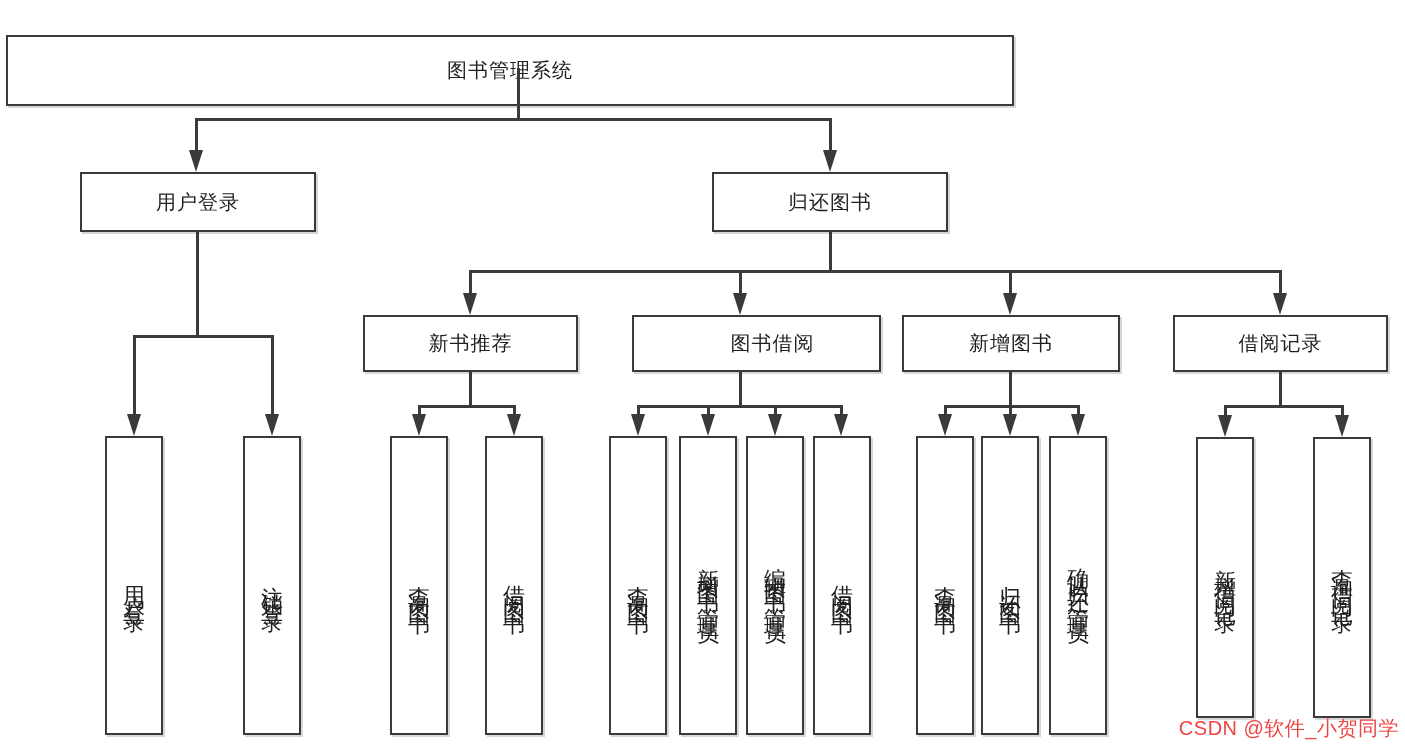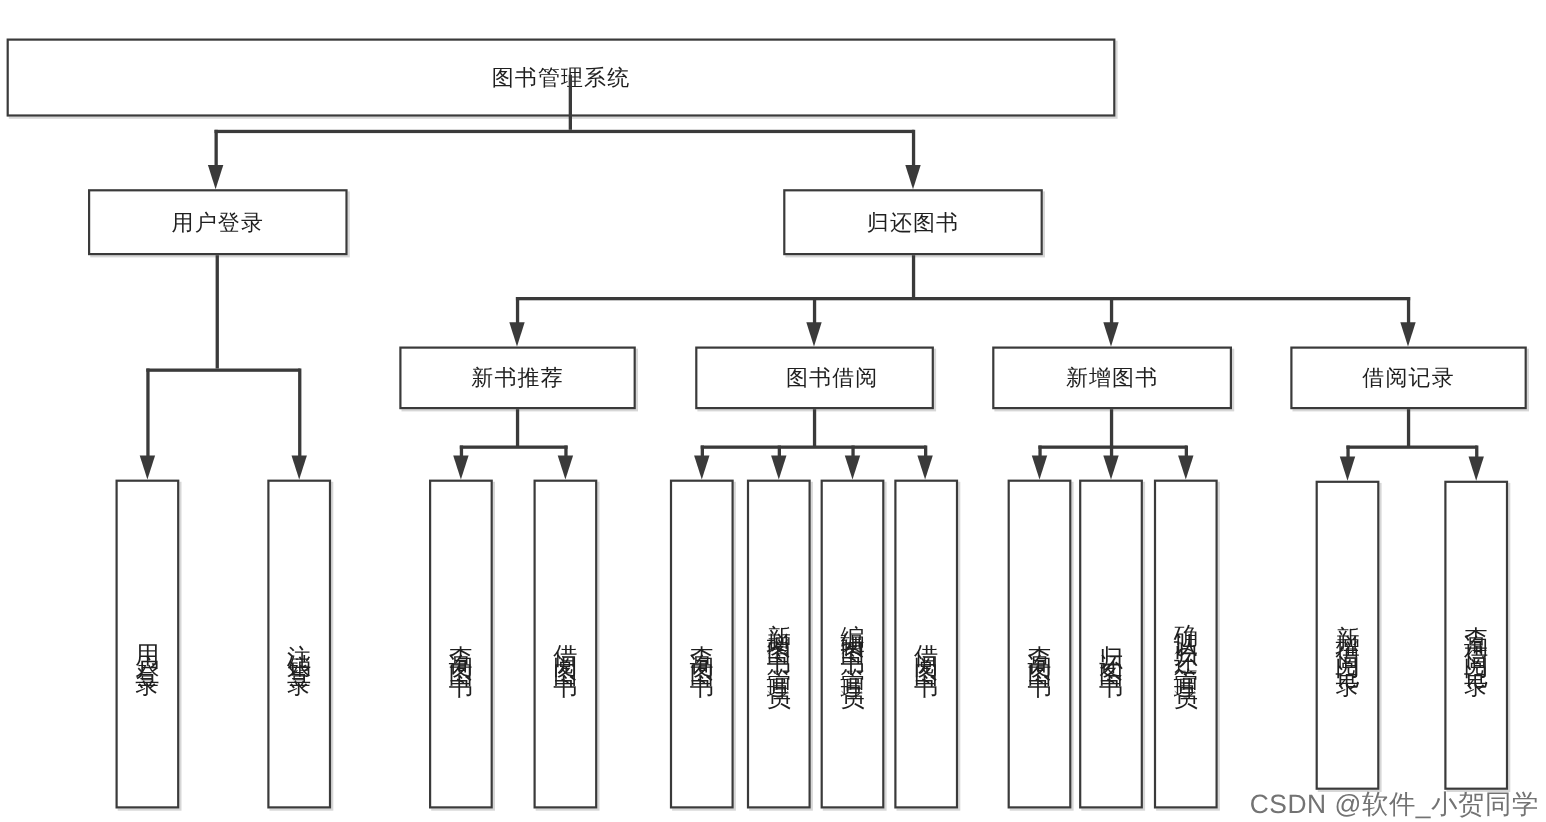--- a/index.html
+++ b/index.html
@@ -25,21 +25,21 @@
   .vline { width:2.5px; }
   .hline { height:2.5px; }
   .arrow {
     position:absolute; width:0; height:0;
     border-left:7px solid transparent;
     border-right:7px solid transparent;
     border-top:22px solid #3a3a3a;
   }
   .watermark {
     position:absolute; right:6px; top:715px;
-    font-size:24px; color:#737373; letter-spacing:0.5px;
+    font-size:20px; color:#ef4444; letter-spacing:0.5px;
     white-space:nowrap;
     margin-left:39px;
   }
 </style>
 </head>
 <body>
 
 <div id="stage">
 
   <div class="box" style="left:6px; top:13px; width:1008px; height:71px;margin-top:22px;">
@@ -49,21 +49,21 @@
   <div class="box" style="left:80px; top:172px; width:236px; height:60px;">
     <span class="h-label">用户登录</span>
   </div>
   <div class="box" style="left:712px; top:172px; width:236px; height:60px;">
     <span class="h-label">归还图书</span>
   </div>
 
   <div class="box" style="left:363px; top:315px; width:215px; height:57px;">
     <span class="h-label">新书推荐</span>
   </div>
-  <div class="box" style="left:632px; top:315px; width:217px; height:57px;padding-left:32px;">
+  <div class="box" style="left:632px; top:315px; width:249px; height:57px;padding-left:32px;">
     <span class="h-label">图书借阅</span>
   </div>
   <div class="box" style="left:902px; top:315px; width:218px; height:57px;">
     <span class="h-label">新增图书</span>
   </div>
   <div class="box" style="left:1173px; top:315px; width:215px; height:57px;">
     <span class="h-label">借阅记录</span>
   </div>
 
   <div class="box" style="left:105px; top:436px; width:58px; height:299px;">

